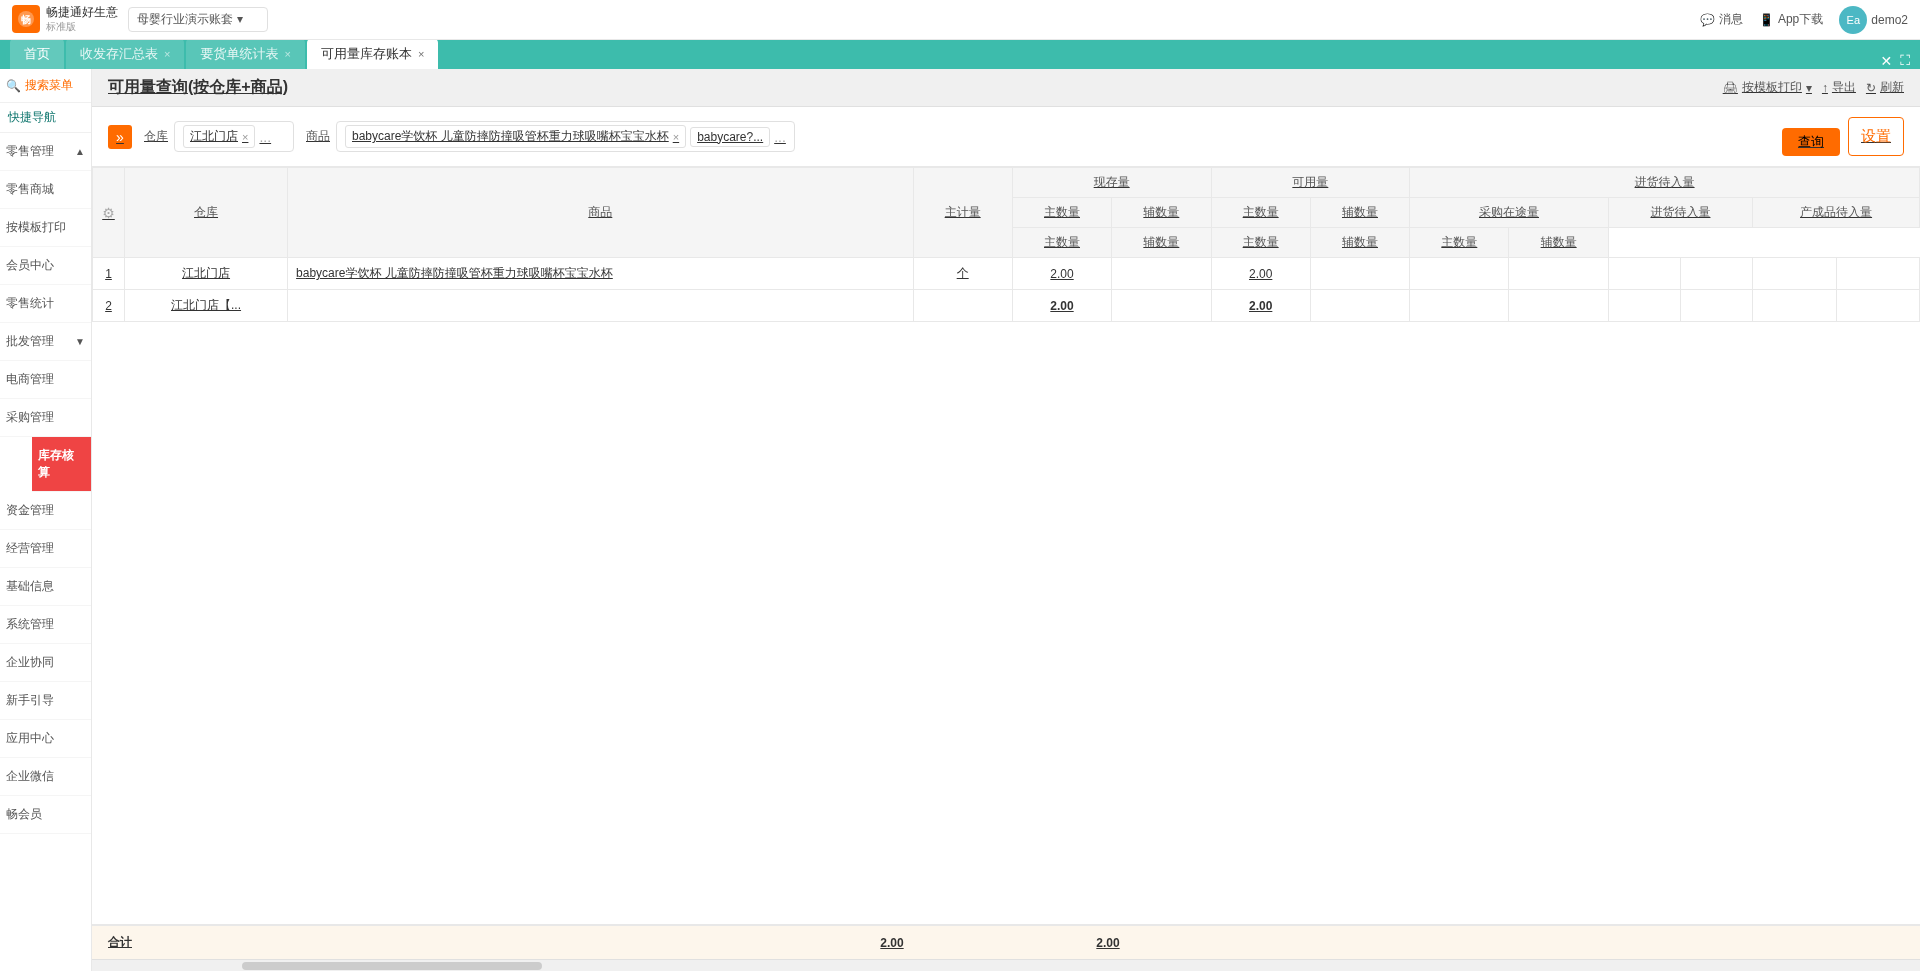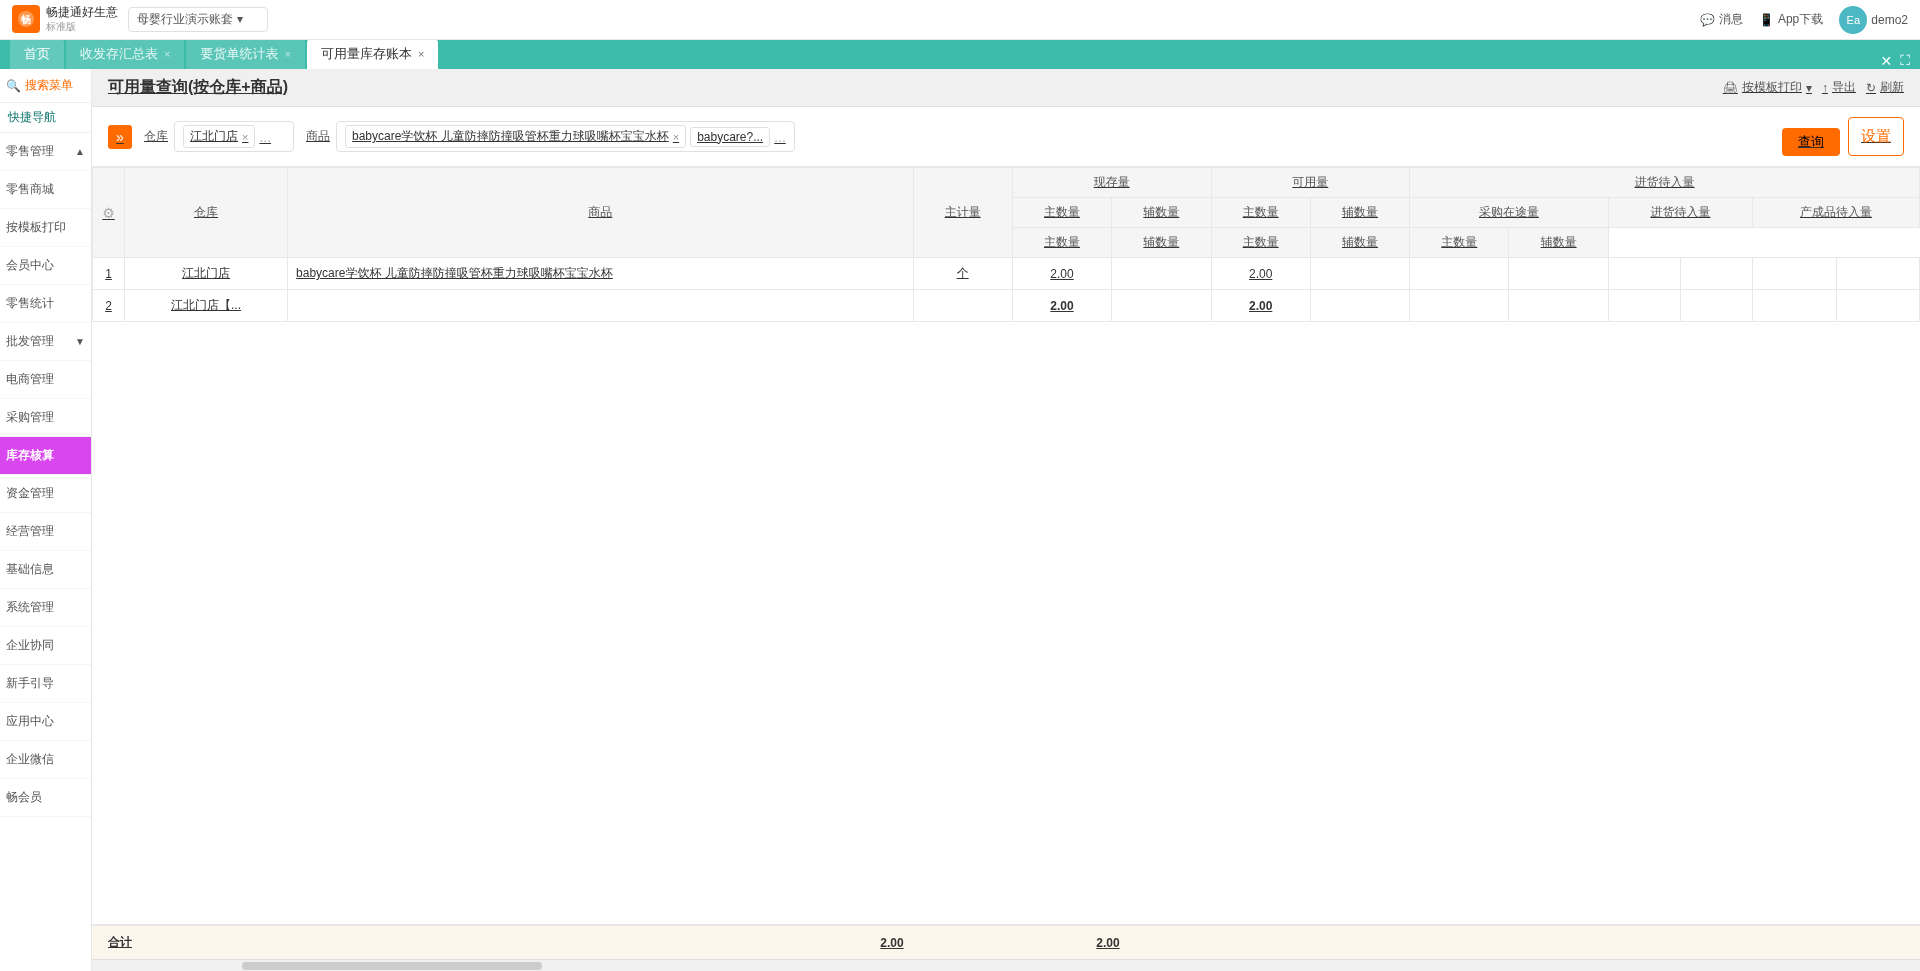--- a/index.html
+++ b/index.html
@@ -166,23 +166,24 @@
       padding: 10px 6px;
       font-size: 12px;
       color: #555;
       display: flex;
       align-items: center;
       justify-content: space-between;
       cursor: pointer;
       border-bottom: 1px solid #f5f5f5;
     }
     .sidebar-item.active {
-      background: #d946ef;
+      background: #ef4444;
       color: #fff;
       font-weight: bold;
+      margin-left: 32px;
     }
     .sidebar-item.has-sub {
       color: #555;
     }
     .sidebar-item .arrow {
       font-size: 10px;
       color: inherit;
     }
 
     

